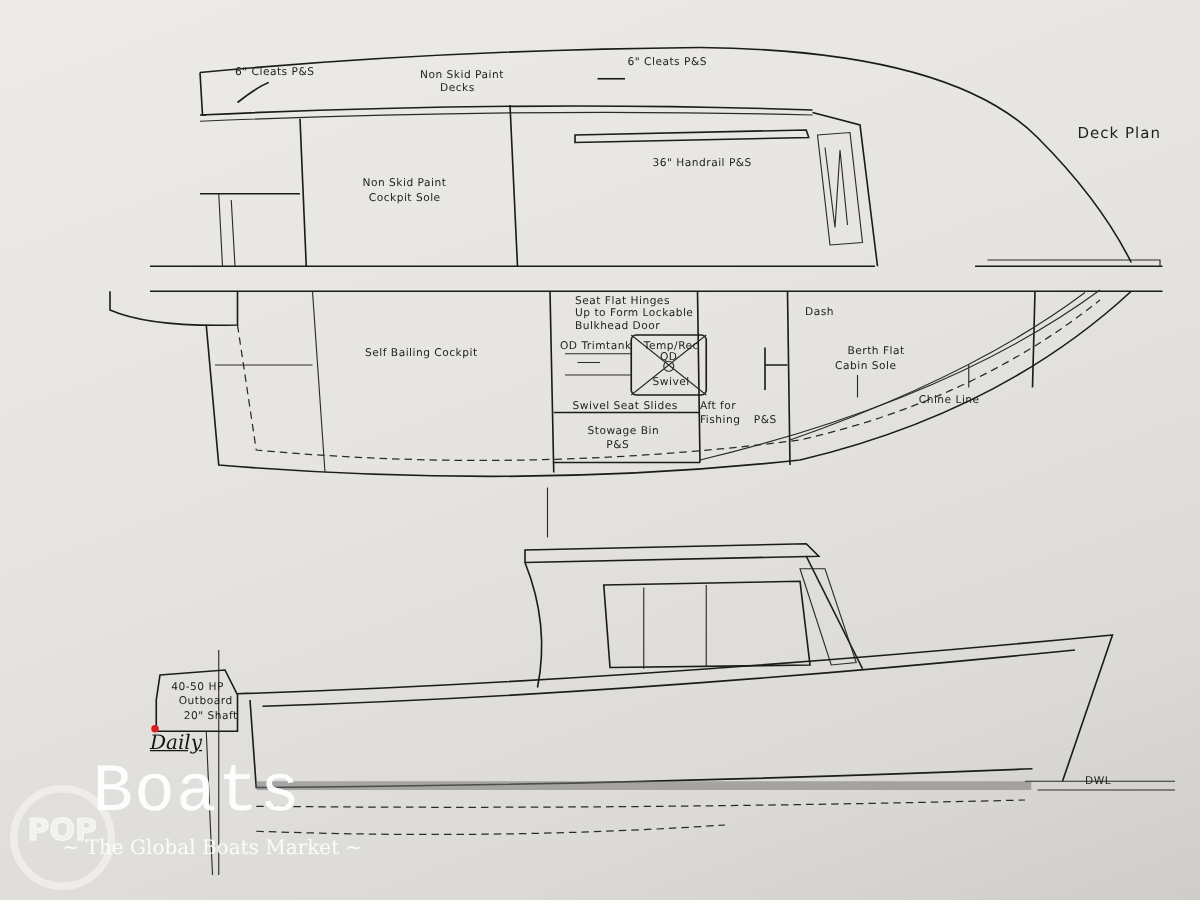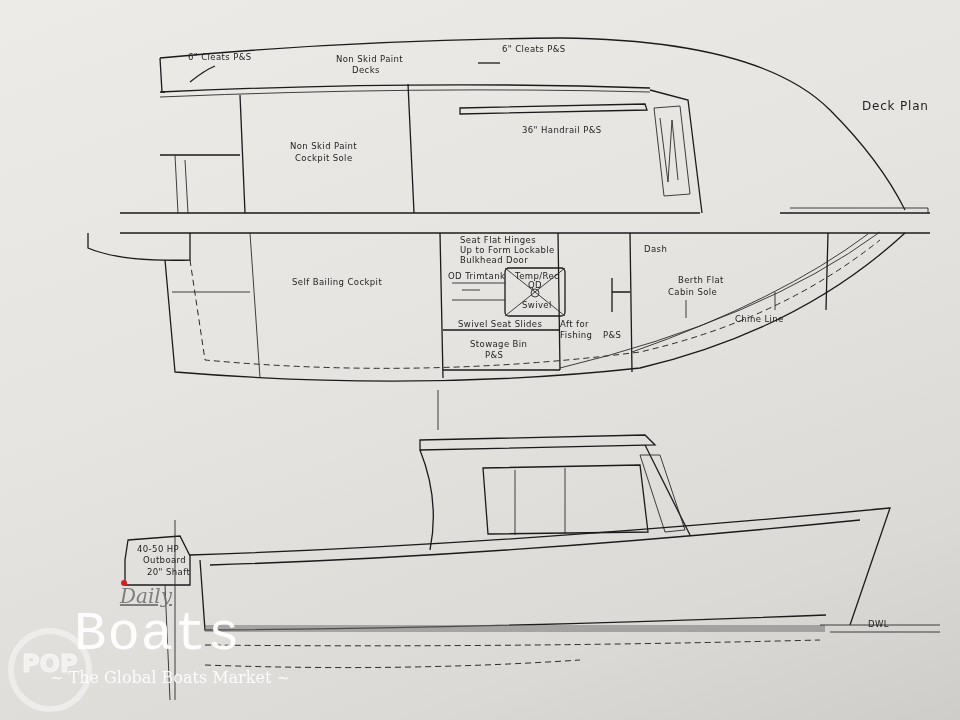--- a/index.html
+++ b/index.html
@@ -17,21 +17,21 @@
     font-family: "DejaVu Sans", sans-serif;
     font-size: 8.5px; fill: #1e1e1e; letter-spacing: 0.4px;
   }
   .lbl-lg { font-size: 12px; letter-spacing: 0.8px; }
   .ink { stroke: #1b1b1b; fill: none; stroke-width: 1.3; }
   .ink-thin { stroke: #2a2a2a; fill: none; stroke-width: 0.9; }
   .dash { stroke: #2a2a2a; fill: none; stroke-width: 1; stroke-dasharray: 6 4; }
   .wm-daily {
     position: absolute; left: 120px; top: 584px;
     font-family: "DejaVu Serif", serif; font-style: italic;
-    color: #737373; font-size: 20px; opacity: 0.9;
+    color: #000000; font-size: 16px; opacity: 0.9;
     text-decoration: underline;
   }
   .wm-boats {
     position: absolute; left: 74px; top: 598px;
     font-family: Liberation Mono, monospace; font-weight: normal;
     color: #ffffff; font-size: 54px; letter-spacing: 1px; opacity: 0.95;
     line-height: 1;
     margin-top: 10px;
   }
   .wm-tag {

